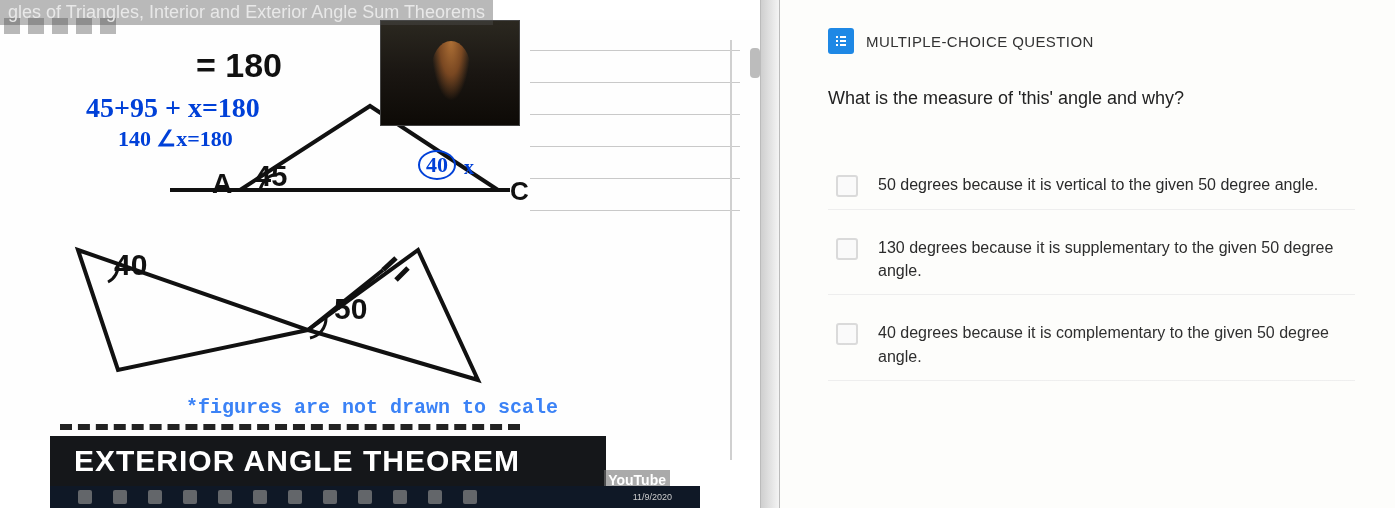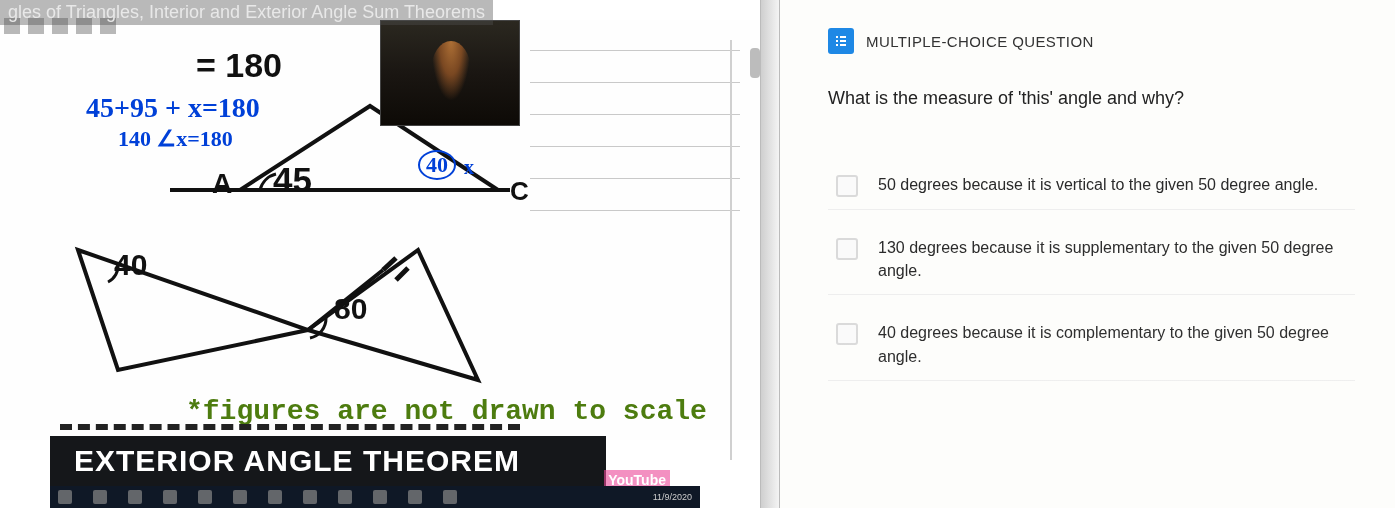--- a/index.html
+++ b/index.html
@@ -74,34 +74,34 @@
     }
     .hb1 { top: 72px; left: 86px; font-size: 28px; font-family: Liberation Serif, serif; }
     .hb2 { top: 106px; left: 118px; font-size: 22px; }
     .triangle-1 {
       position: absolute;
       top: 70px;
       left: 60px;
     }
     .tri-label { position: absolute; font-family: 'Arial Black', sans-serif; font-weight: 900; color: #111; }
     .labA { top: 148px; left: 212px; font-size: 28px; }
-    .lab45 { top: 140px; left: 273px; font-size: 35px; }
+    .lab45 { top: 140px; left: 255px; font-size: 29px; }
     .lab40c { top: 130px; left: 418px; font-size: 22px; color: #0040d8; border: 2px solid #0040d8; border-radius: 50%; padding: 0 6px; font-family: 'Comic Sans MS', cursive; }
     .labXc { top: 136px; left: 464px; font-size: 20px; color: #0040d8; font-family: 'Comic Sans MS', cursive; }
     .labC { top: 156px; left: 510px; font-size: 26px; }
     .triangle-2 { position: absolute; top: 200px; left: 48px; }
     .lab40 { top: 228px; left: 114px; font-size: 30px; color:#111; }
     .lab50 { top: 272px; left: 334px; font-size: 30px; color:#111; }
     .footnote {
       position: absolute;
       top: 376px;
       left: 186px;
       font-family: 'Courier New', monospace;
-      font-size: 28px;
-      color: #4d7c0f;
+      font-size: 20px;
+      color: #3b82f6;
       font-weight: bold;
     }
     .dash-line {
       position: absolute;
       top: 404px;
       left: 60px;
       width: 460px;
       height: 0;
       border-top: 6px dashed #222;
     }
@@ -131,32 +131,32 @@
       border: 1px solid #444;
     }
     .webcam::after {
       content:"";
       position:absolute;
       top:20px; left:50px; width:40px; height:60px;
       background: radial-gradient(ellipse at top, #c67e3a 0%, #8a5024 40%, transparent 70%);
       border-radius: 50% 50% 40% 40%;
       opacity: 0.85;
     }
-    .yt-brand { position: absolute; right: 90px; bottom: 18px; color: #fff; font-size: 14px; font-weight: bold; background: #ec4899; padding: 2px 4px; opacity: .6; }
+    .yt-brand { position: absolute; right: 90px; bottom: 18px; color: #fff; font-size: 14px; font-weight: bold; background: #737373; padding: 2px 4px; opacity: .6; }
     .taskbar {
       position: absolute;
       bottom: 0;
       left: 50px;
       width: 650px;
       height: 22px;
       background: #0f1826;
       display: flex;
       align-items: center;
       gap: 21px;
-      padding: 0 8px;
+      padding: 0 28px;
     }
     .tb-ico { width: 14px; height: 14px; background: #888; border-radius: 2px; opacity: .7; }
     .tb-time { color:#ccc; font-size: 9px; margin-left: auto; }
     .divider-strip {
       width: 20px;
       height: 100%;
       background: linear-gradient(90deg, #cfcfcf, #f4f4f4);
       border-left: 1px solid #bbb;
       border-right: 1px solid #bbb;
     }
@@ -265,21 +265,21 @@
     <svg class="triangle-2" width="520" height="180">
       <polygon points="30,30 260,110 70,150" fill="none" stroke="#111" stroke-width="4"></polygon>
       <line x1="260" y1="110" x2="335" y2="50" stroke="#111" stroke-width="4"></line>
       <polygon points="260,110 430,160 370,30" fill="none" stroke="#111" stroke-width="4"></polygon>
       <line x1="335" y1="50" x2="348" y2="38" stroke="#111" stroke-width="5"></line>
       <line x1="348" y1="60" x2="360" y2="48" stroke="#111" stroke-width="5"></line>
       <path d="M 70 44 A 18 18 0 0 1 60 62" fill="none" stroke="#111" stroke-width="3"></path>
       <path d="M 278 98 A 20 20 0 0 1 262 118" fill="none" stroke="#111" stroke-width="3"></path>
     </svg>
     <div class="tri-label lab40">40</div>
-    <div class="tri-label lab50">80</div>
+    <div class="tri-label lab50">50</div>
 
     <div class="footnote">*figures are not drawn to scale</div>
     <div class="dash-line"></div>
     <div class="ext-banner">EXTERIOR ANGLE THEOREM</div>
   </div>
 
   <div class="webcam"></div>
   <div class="yt-brand">YouTube</div>
 
   <div class="taskbar">

